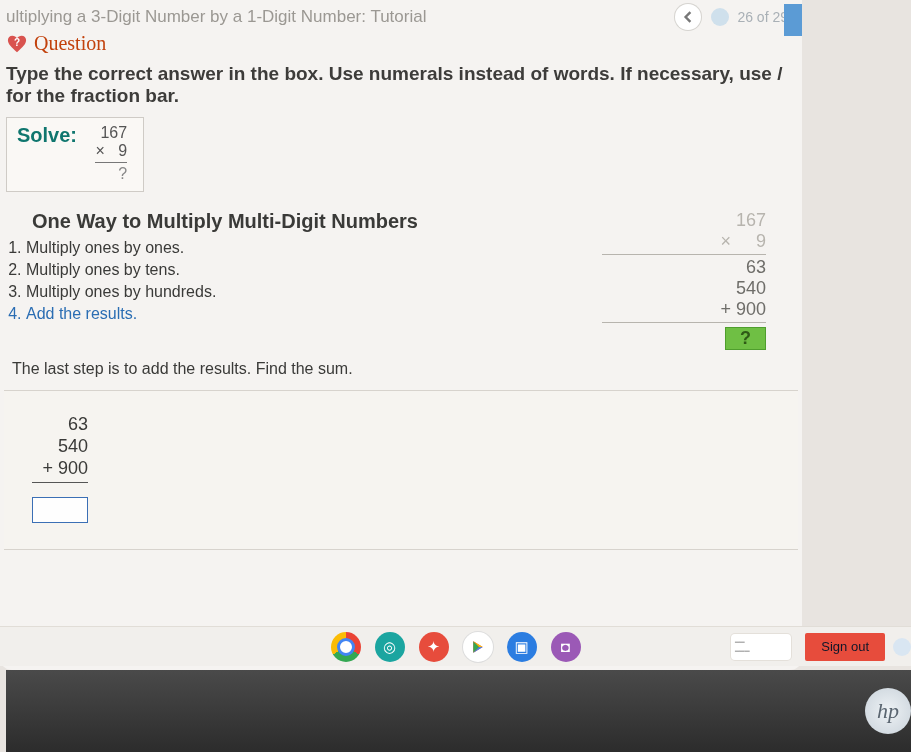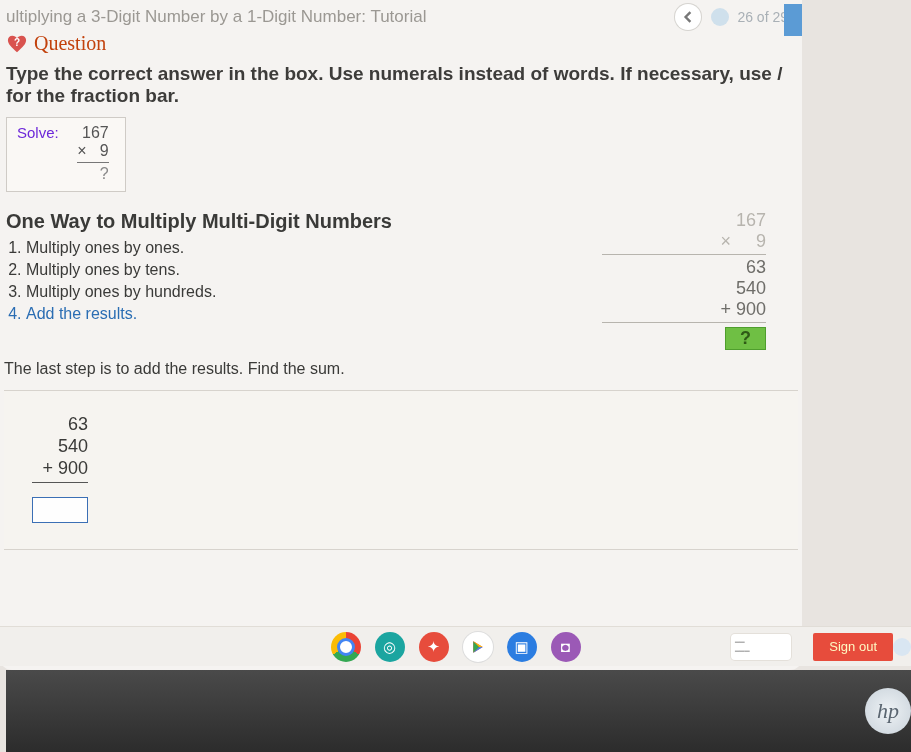--- a/index.html
+++ b/index.html
@@ -38,41 +38,41 @@
   .blue-tab { width:18px; height:32px; background:#5b9bd5; position:absolute; right:0; top:4px;}
   .question-row { display:flex; align-items:center; padding:2px 8px 4px 6px;}
   .heart-icon { width:22px; height:20px; position:relative; margin-right:6px;}
   .heart-icon svg { width:22px; height:20px;}
   .question-label { color:#c2410c; font-size:20px; font-weight:400; font-family: Georgia, serif;}
   .instruction { color:#3d3c3a; font-size:19px; padding:4px 8px 10px 6px; font-weight:600;}
   .solve-box {
     display:inline-block; border:1px solid #cfcbc6; background:#faf8f5;
     padding:6px 16px 8px 10px; margin-left:6px; margin-bottom:18px;
   }
-  .solve-box .lbl { color:#6d28d9; font-weight:400; font-size:15px;}
+  .solve-box .lbl { color:#0f766e; font-weight:700; font-size:20px;}
   .mul-mini { font-family: Arial; color:#555; text-align:right; display:inline-block; vertical-align:top; margin-left:14px;}
   .mul-mini .r { font-size:16px; line-height:18px;}
   .mul-mini .bar { border-top:1.5px solid #777; margin:2px 0;}
   .mul-mini .q { color:#888;}
-  .section-title { font-size:20px; font-weight:700; color:#3a3a38; padding:0 0 4px 6px;}
+  .section-title { font-size:20px; font-weight:700; color:#3a3a38; padding:0 0 4px 6px;margin-left:26px;}
   .two-col { display:flex; }
   .steps { padding:0 0 0 26px; font-size:16px; color:#3a3a38; line-height:22px; list-style:decimal; flex:1;}
   .steps li.active { color:#2a6db3; }
   .work-col {
     width:200px; padding-right:36px; text-align:right; color:#8b8b88;
     font-size:18px; font-family: Arial;
   }
   .work-col .faint { color:#b7b4ae;}
   .work-col .bar { border-top:1.5px solid #b7b4ae; margin:2px 0;}
   .work-col .dark { color:#6e6d69;}
   .work-col .result-slot {
     display:inline-block; background:#6fbf44; color:#2f5a16; border:1px solid #4f9e2d;
     padding:0 14px; font-weight:600; margin-top:2px;
   }
-  .last-step { font-size:16px; color:#3a3a38; padding:10px 0 12px 4px;}
+  .last-step { font-size:16px; color:#3a3a38; padding:10px 0 12px 4px;margin-left:8px;}
   .answer-panel {
     margin:0 4px; border-top:1px solid #d7d3cd; border-bottom:1px solid #d7d3cd;
     padding:22px 20px 26px 28px; background:#f6f4f0;
   }
   .stack { text-align:right; display:inline-block; font-size:18px; color:#3a3a38; font-family:Arial;}
   .stack .row { line-height:22px;}
   .stack .bar { border-top:1.8px solid #555; margin:3px 0 10px 0;}
   .answer-input {
     width:56px; height:26px; border:1.5px solid #3b6fb5; background:#fefefe;
     margin-top:4px; text-align:center; font-size:15px;
@@ -94,22 +94,22 @@
   .tb-play { background:#fff; box-shadow:0 0 0 1px #ddd;}
   .tb-play svg{width:14px;height:14px;}
   .tb-blue { background:#2b7de1;}
   .tb-purple{ background:#9b59b6;}
   .status-chip {
     position:absolute; right:120px; height:26px; width:60px; background:#fff;
     border-radius:4px; box-shadow:0 0 0 1px #e4e0da; font-size:8px; color:#aaa;
     display:flex; flex-direction:column; justify-content:center; padding:0 4px;
   }
   .signout {
-    position:absolute; right:18px; height:28px; padding:0 16px; background:#e74c3c;
-    color:#fef9c3; border:none; font-size:13px; border-radius:2px; cursor:pointer;margin-left:18px;
+    position:absolute; right:26px; height:28px; padding:0 16px; background:#e74c3c;
+    color:#0f172a; border:none; font-size:13px; border-radius:2px; cursor:pointer;margin-left:18px;
   }
   .arc-row{width:18px;height:18px;border-radius:50%;background:#d9e6f2;position:absolute;right:0;top:50%;transform:translateY(-50%);}
   
   .bezel {
     position:absolute; left:6px; right:0; bottom:0; height:82px;
     background: linear-gradient(#4a4a4a,#2c2c2c);
     display:flex; align-items:center; justify-content:flex-end;
   }
   .hp-logo {
     width:46px; height:46px; border-radius:50%; background:radial-gradient(circle,#eef2f5,#c9d2da);

